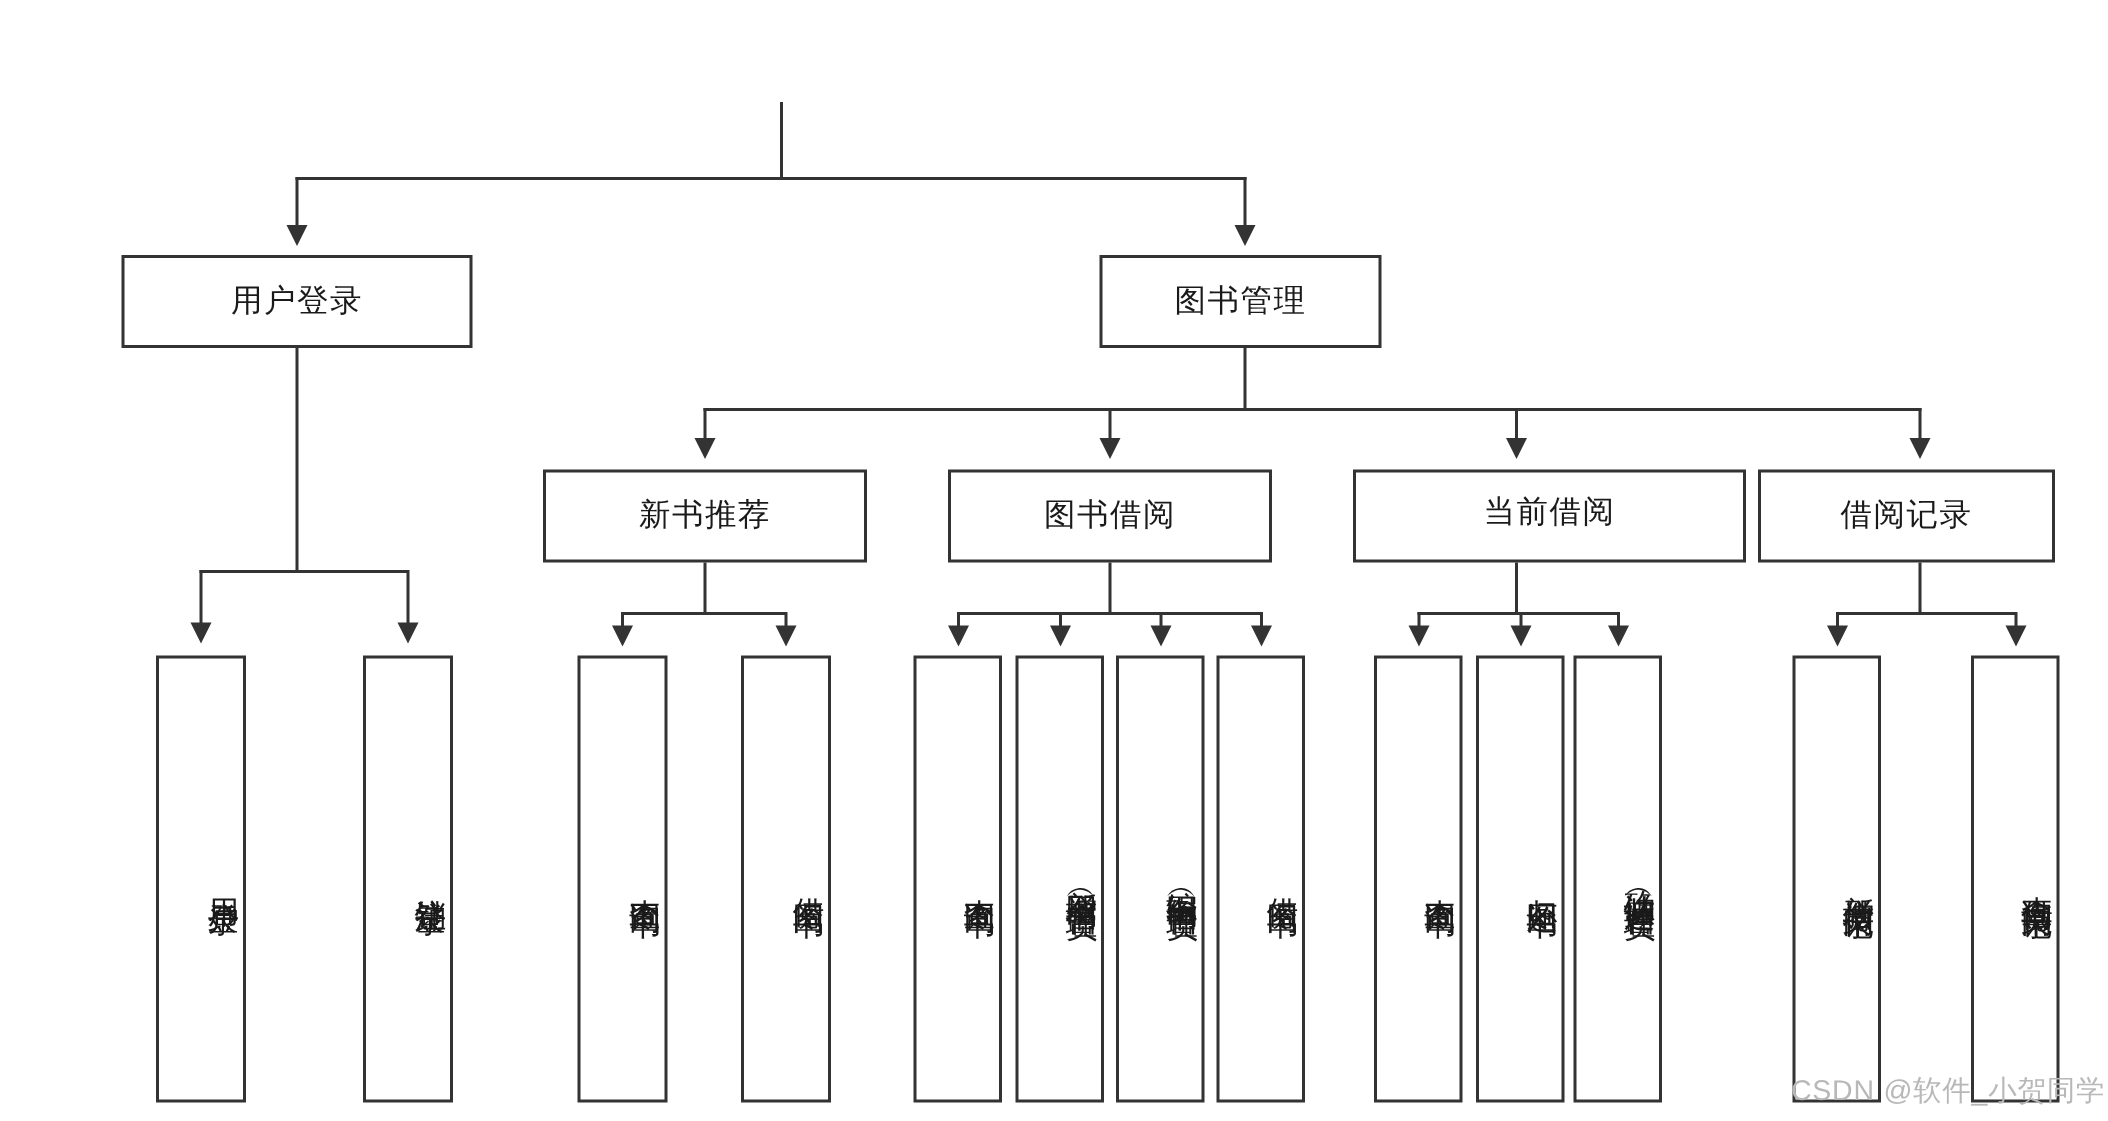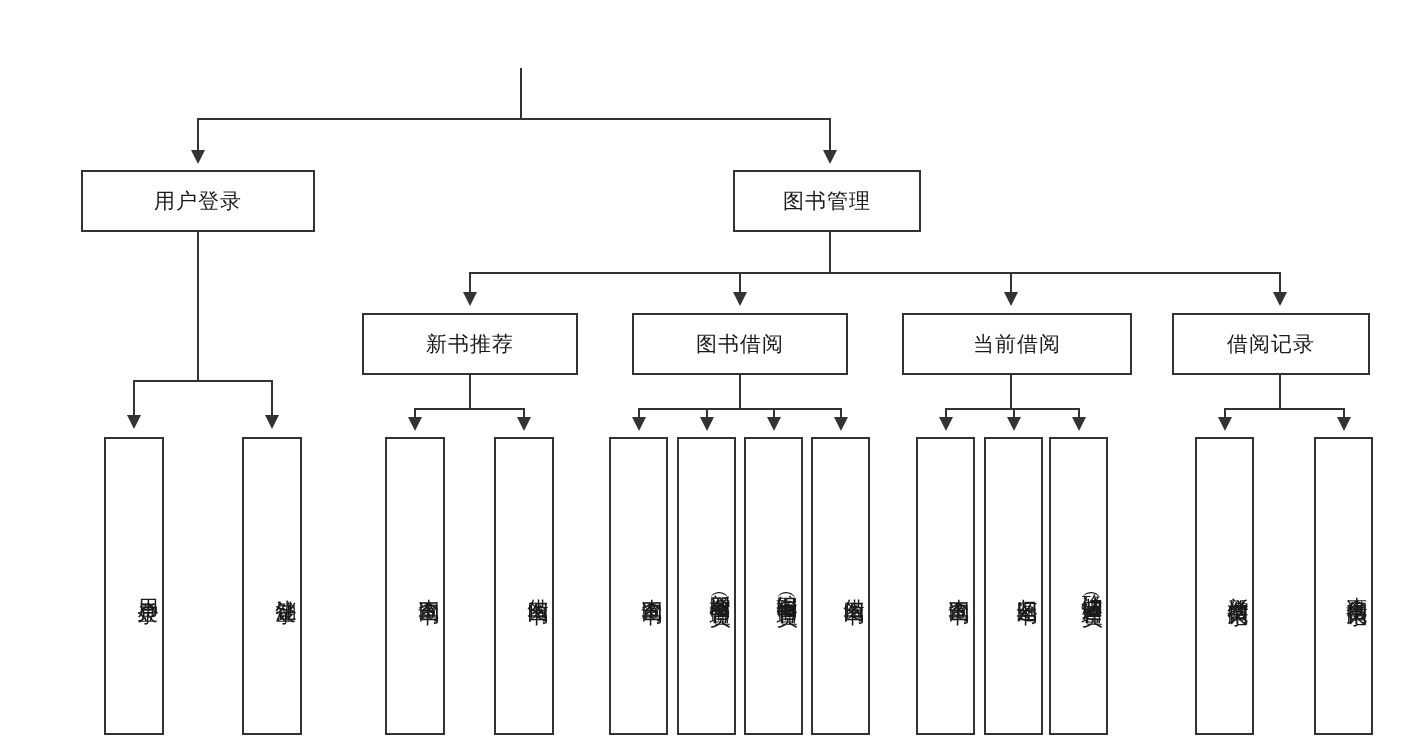--- a/index.html
+++ b/index.html
@@ -109,21 +109,21 @@
   <div class="arrow" style="left:1004px; top:292px;"></div>
   <div class="conn v" style="left:1279px; top:272px; height:24px;"></div>
   <div class="arrow" style="left:1273px; top:292px;"></div>
 
   <div class="node horiz" style="left:632px; top:313px; width:216px; height:62px;">
     <span>图书借阅</span>
   </div>
   <div class="node horiz" style="left:362px; top:313px; width:216px; height:62px;">
     <span>新书推荐</span>
   </div>
-  <div class="node horiz" style="left:902px; top:313px; width:230px; height:62px;">
+  <div class="node horiz" style="left:902px; top:313px; width:262px; height:62px;font-family:Liberation Mono, monospace;">
     <span>当前借阅</span>
   </div>
   <div class="node horiz" style="left:1172px; top:313px; width:198px; height:62px;">
     <span>借阅记录</span>
   </div>
 
   <div class="conn v" style="left:469px; top:375px; height:33px;"></div>
   <div class="conn h" style="left:414px; top:408px; width:110px;"></div>
   <div class="conn v" style="left:414px; top:408px; height:12px;"></div>
   <div class="arrow" style="left:408px; top:417px;"></div>
@@ -194,14 +194,15 @@
     <span class="vtext">确认归还（管理员）</span>
   </div>
 
   <div class="node vert" style="left:1195px; top:437px; width:59px; height:298px;">
     <span class="vtext">新增借阅记录</span>
   </div>
   <div class="node vert" style="left:1314px; top:437px; width:59px; height:298px;">
     <span class="vtext">查询借阅记录</span>
   </div>
 
+  <div class="watermark" style="left:1194px; top:714px;">CSDN @软件_小贺同学</div>
 
 </div>
 
 </body></html>

